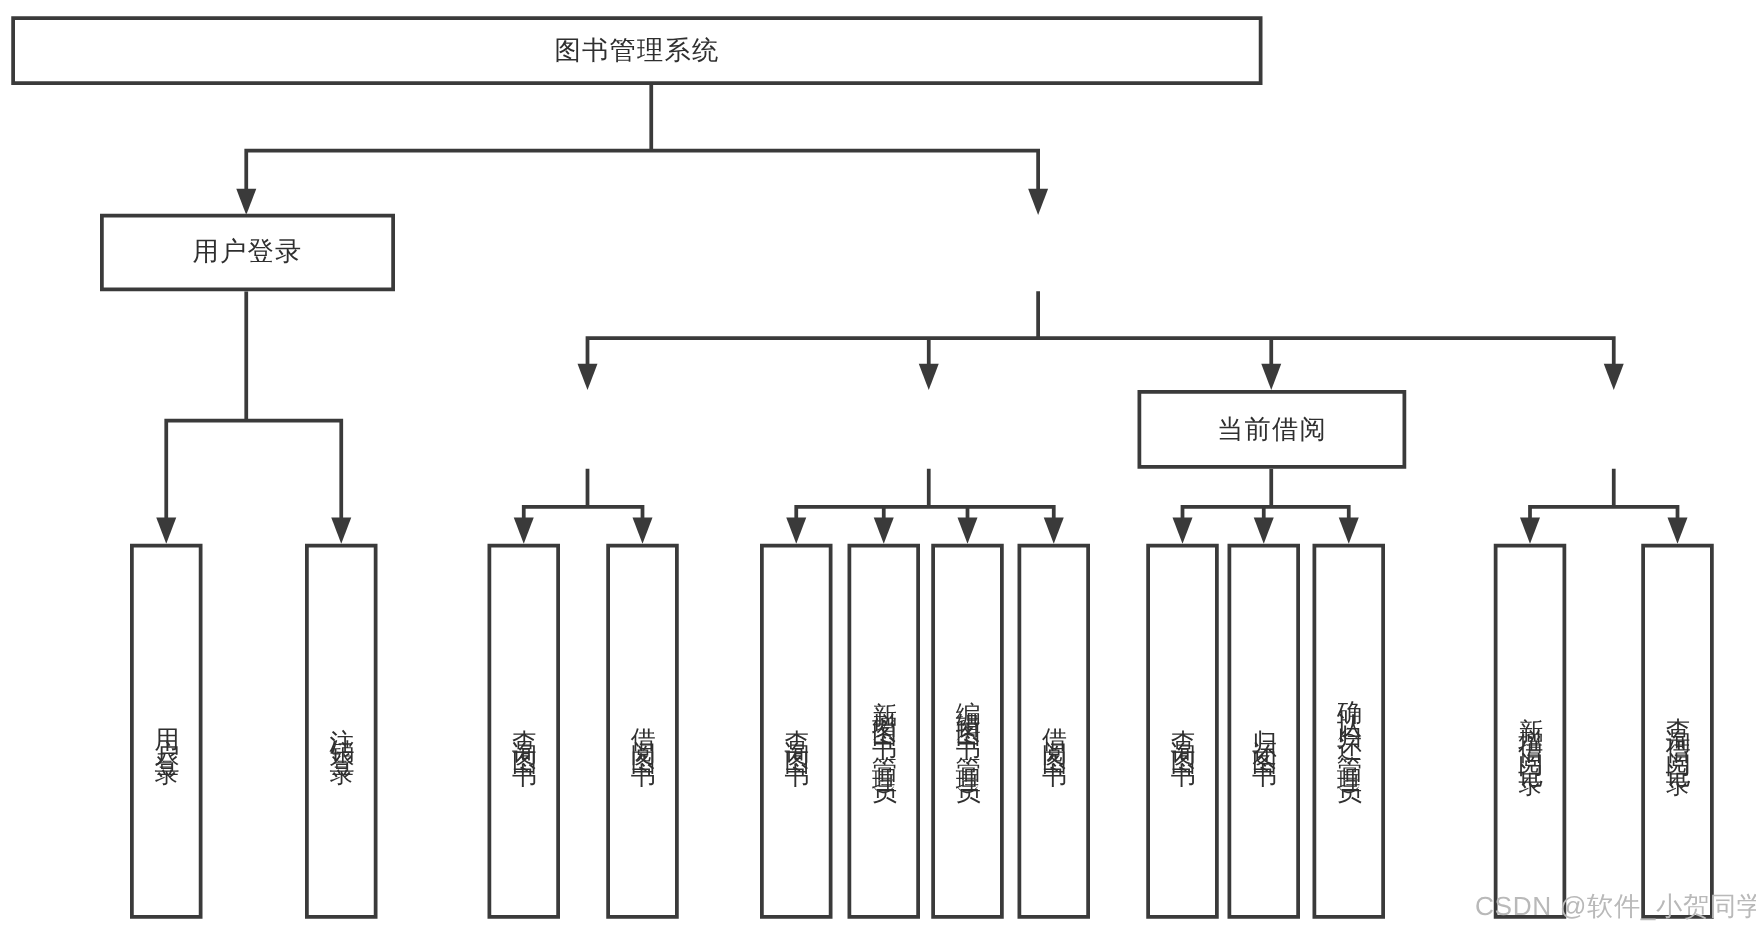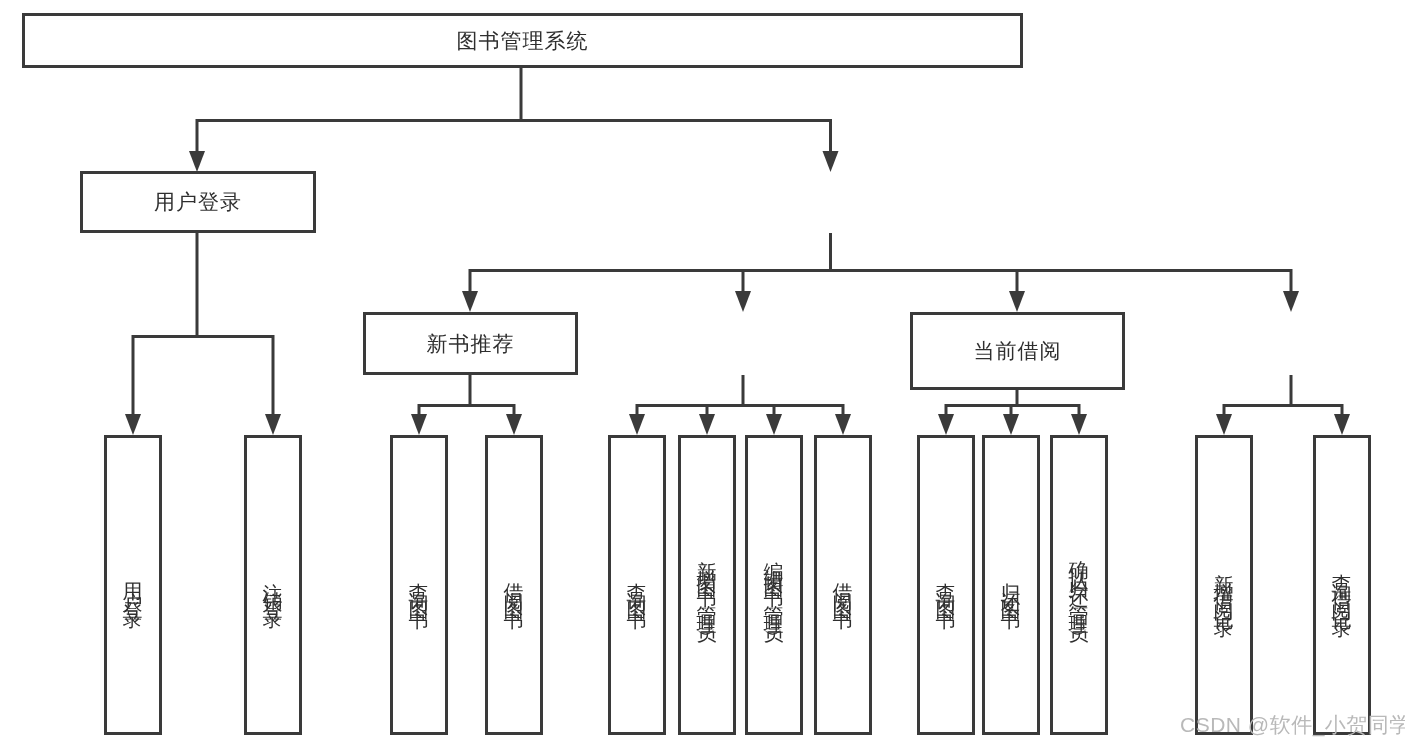--- a/index.html
+++ b/index.html
@@ -71,26 +71,25 @@
       <polygon points="1003,414 1019,414 1011,435"></polygon>
       <polygon points="1071,414 1087,414 1079,435"></polygon>
     </g>
     <g>
       <path d="M1291 375 V405 M1223 405.5 H1343 M1224 404 V416 M1342 404 V416"></path>
       <polygon points="1216,414 1232,414 1224,435"></polygon>
       <polygon points="1334,414 1350,414 1342,435"></polygon>
     </g>
   </svg>
 
-  <div class="node" style="left:22px;top:13px;width:1001px;height:55px">图书管理系统</div>
+  <div class="node" style="left:9px;top:13px;width:1001px;height:55px">图书管理系统</div>
 
   <div class="node" style="left:80px;top:171px;width:236px;height:62px">用户登录</div>
 
-  <div class="node" style="left:363px;top:312px;width:215px;height:63px">新书推荐</div>
-  <div class="node" style="left:910px;top:312px;width:215px;height:78px">当前借阅</div>
+  <div class="node" style="left:910px;top:312px;width:215px;height:63px">当前借阅</div>
 
   <div class="node vert" style="left:104px;top:435px;width:58px;height:300px">用户登录</div>
   <div class="node vert" style="left:244px;top:435px;width:58px;height:300px">注销登录</div>
 
   <div class="node vert" style="left:390px;top:435px;width:58px;height:300px">查询图书</div>
   <div class="node vert" style="left:485px;top:435px;width:58px;height:300px">借阅图书</div>
 
   <div class="node vert" style="left:608px;top:435px;width:58px;height:300px">查询图书</div>
   <div class="node vert" style="left:678px;top:435px;width:58px;height:300px">新增图书（管理员）</div>
   <div class="node vert" style="left:745px;top:435px;width:58px;height:300px">编辑图书（管理员）</div>

